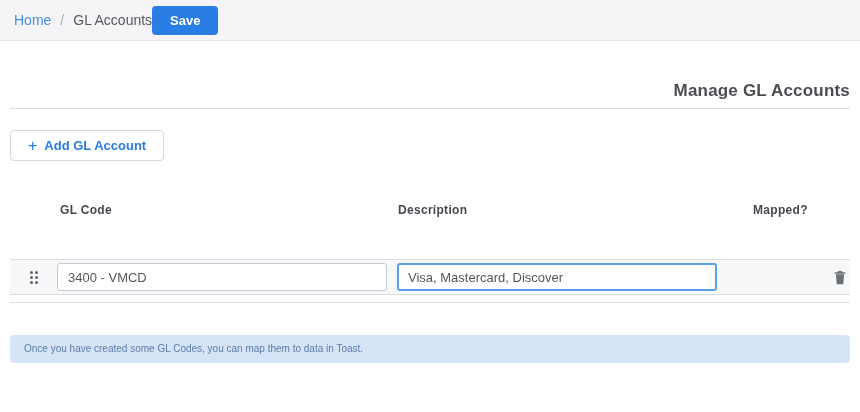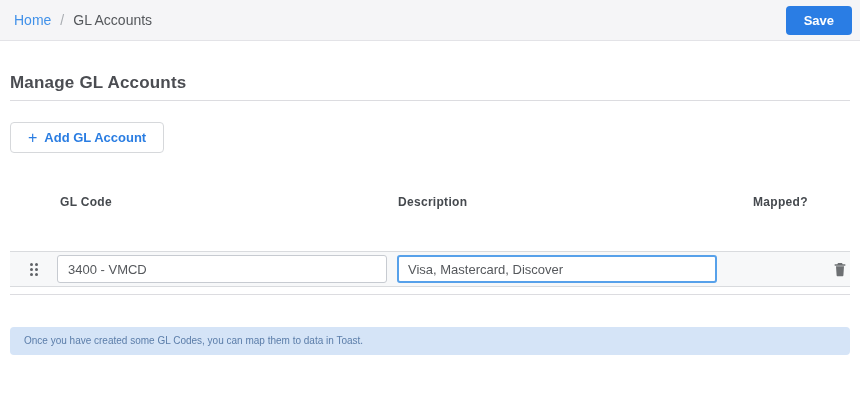--- a/index.html
+++ b/index.html
@@ -12,21 +12,21 @@
   }
   .page { width: 860px; height: 412px; background: #fff; position: relative; }
 
   
   .topbar {
     height: 41px;
     background: #f5f5f7;
     border-bottom: 1px solid #e3e3e7;
     display: flex;
     align-items: center;
-    justify-content: space-between;
+    justify-content: flex-start;
     padding: 0 8px 0 14px;
   }
   .breadcrumb { display: flex; align-items: center; gap: 9px; font-size: 14px; }
   .breadcrumb a { color: #4191e9; text-decoration: none; cursor: pointer; }
   .breadcrumb .sep { color: #a9adb2; }
   .breadcrumb .current { color: #55585c; }
   .save-btn {
     background: #2a7de4;
     color: #ffffff;
     border: none;
@@ -40,21 +40,21 @@
   }
 
   
   .content { padding: 0 10px; }
   .section-title {
     font-size: 17px;
     font-weight: bold;
     color: #4b4d52;
     letter-spacing: .2px;
   }
-  .manage-title { margin-top: 32px; }
+  .manage-title { margin-top: 40px; text-align: right; }
   .rule { border: none; border-top: 1px solid #dcdce0; margin-top: 7px; }
 
   .add-btn {
     margin-top: 21px;
     background: #ffffff;
     border: 1px solid #d6d8db;
     border-radius: 4px;
     color: #2a7de2;
     font-family: "Liberation Sans", sans-serif;
     font-size: 13px;

